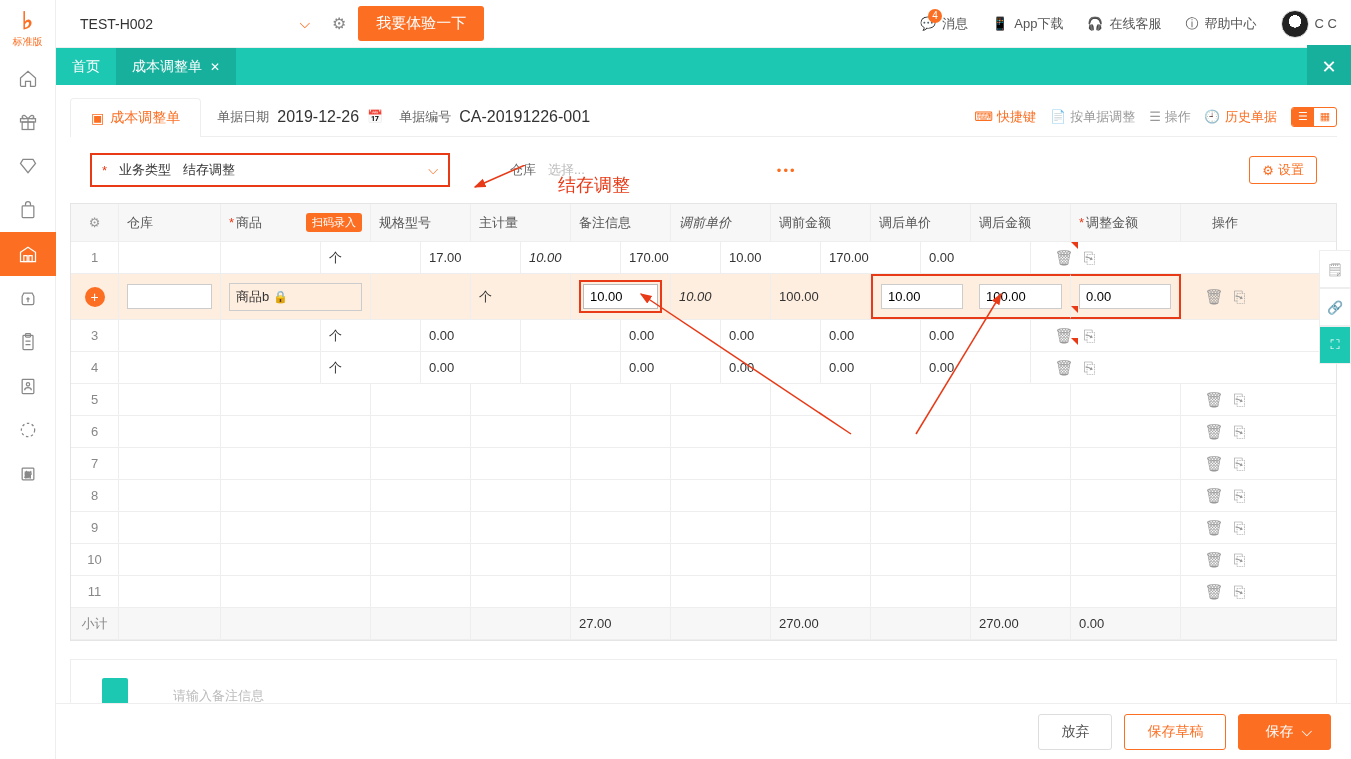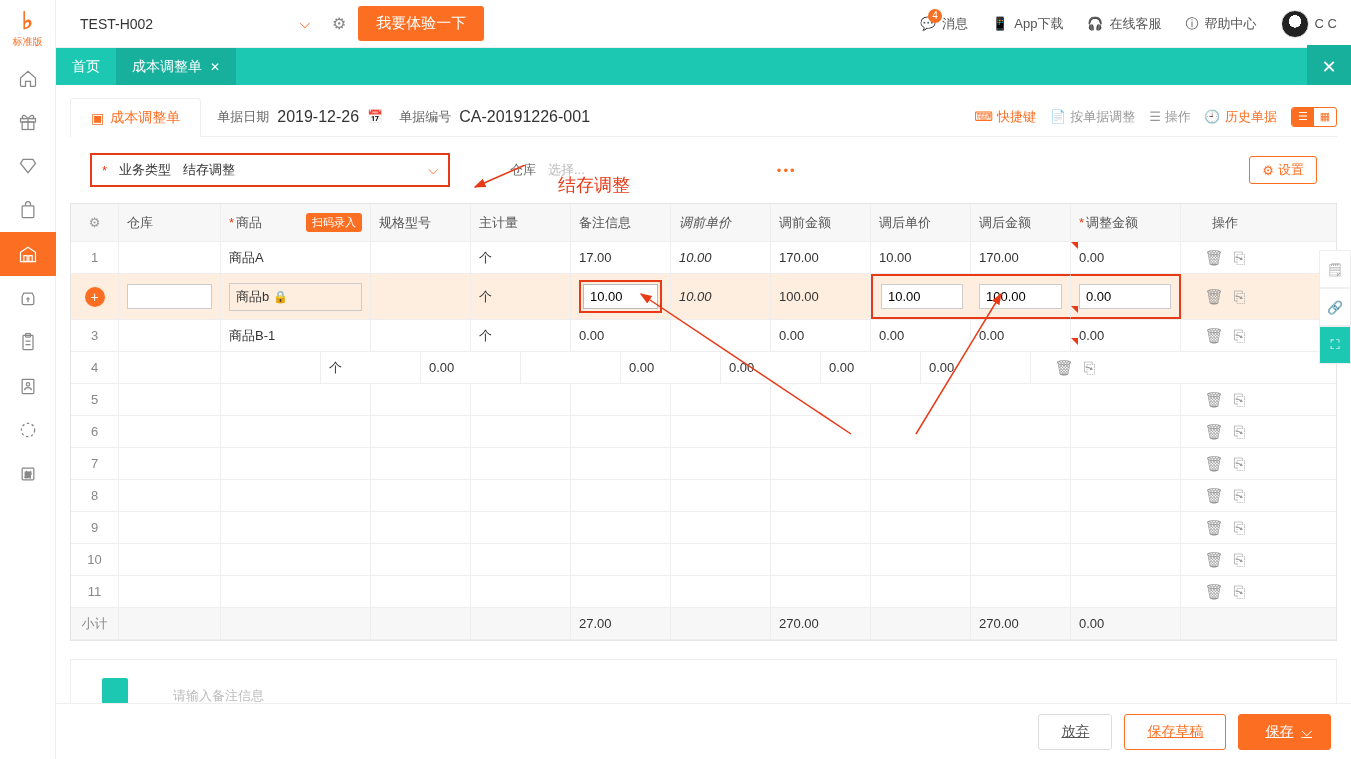--- a/index.html
+++ b/index.html
@@ -74,21 +74,21 @@
     .redbox { border: 2px solid #e83a17; }
     .gearcell { width: 20px; height: 20px; display: flex; align-items: center; justify-content: center; color: #999; cursor: pointer; }
     .op-icon { color: #999; cursor: pointer; font-size: 15px; }
     .triangle { width: 0; height: 0; border-left: 7px solid transparent; border-top: 7px solid #e83a17; position: absolute; }
     .notes { display: flex; align-items: flex-start; gap: 24px; padding: 18px 20px; margin-top: 18px; border: 1px solid #eee; }
     .notes-label { display: flex; flex-direction: column; align-items: center; gap: 6px; color: #666; font-size: 12px; }
     .notes-icon { width: 26px; height: 30px; background: #1dc8b2; border-radius: 2px; position: relative; }
     .notes-input { border: none; flex: 1; padding: 10px; font-size: 13px; color: #333; outline: none; }
     .notes-input::placeholder { color: #bbb; }
     .footer { position: absolute; bottom: 0; left: 56px; right: 0; height: 56px; border-top: 1px solid #eee; display: flex; align-items: center; justify-content: flex-end; gap: 12px; padding: 0 20px; background: #fff; }
-    .btn { padding: 8px 22px; border-radius: 3px; font-size: 14px; cursor: pointer; border: 1px solid #ddd; background: #fff; color: #555; text-decoration: underline; }
+    .btn { padding: 8px 22px; border-radius: 3px; font-size: 14px; cursor: pointer; border: 1px solid #ddd; background: #fff; color: #555; }
     .btn.warn { border-color: #fc6e22; color: #fc6e22; }
     .btn.primary { background: #fc6e22; color: #fff; border-color: #fc6e22; display: flex; align-items: center; gap: 8px; padding: 8px 18px 8px 26px; }
     .annotation { position: absolute; color: #e83a17; font-size: 18px; pointer-events: none; }
     .arrow-svg { position: absolute; pointer-events: none; }
     .right-tools { position: absolute; right: 0; top: 250px; width: 32px; display: flex; flex-direction: column; gap: 0; }
     .right-tool { width: 32px; height: 38px; display: flex; align-items: center; justify-content: center; color: #999; background: #fff; border: 1px solid #eee; cursor: pointer; }
     .right-tool.active { background: #1dc8b2; color: #fff; }
     .lock-ic { color: #999; font-size: 12px; margin-left: 4px; }
   </style>
 </head>
@@ -300,21 +300,20 @@
                 <span>调整金额</span>
               </div>
             <div class="td ops">
                 <span>操作</span>
               </div>
           </div>
           <div id="rows-container">
               <div class="tr">
     <div class="td idx">1</div>
     <div class="td wh"></div>
-    <div class="td prod">商品A</div>
     <div class="td spec"></div>
     <div class="td unit">个</div>
     <div class="td qty">17.00</div>
     <div class="td pre-price">10.00</div>
     <div class="td pre-amt">170.00</div>
     <div class="td post-price " style="">10.00</div>
     <div class="td post-amt" style="">170.00</div>
     <div class="td adj-amt" style="position:relative">0.00</div>
     <div class="td ops">
                   <span class="op-icon">🗑</span>
@@ -351,21 +350,20 @@
                   <input class="cell-input" value="0.00" style="">
                 </div>
     <div class="td ops">
                   <span class="op-icon">🗑</span>
                   <span class="op-icon">⎘</span>
                 </div>
   </div>
               <div class="tr">
     <div class="td idx">3</div>
     <div class="td wh"></div>
-    <div class="td prod">商品B-1</div>
     <div class="td spec"></div>
     <div class="td unit">个</div>
     <div class="td qty">0.00</div>
     <div class="td pre-price"></div>
     <div class="td pre-amt">0.00</div>
     <div class="td post-price " style="">0.00</div>
     <div class="td post-amt" style="">0.00</div>
     <div class="td adj-amt" style="position:relative">0.00</div>
     <div class="td ops">
                   <span class="op-icon">🗑</span>

